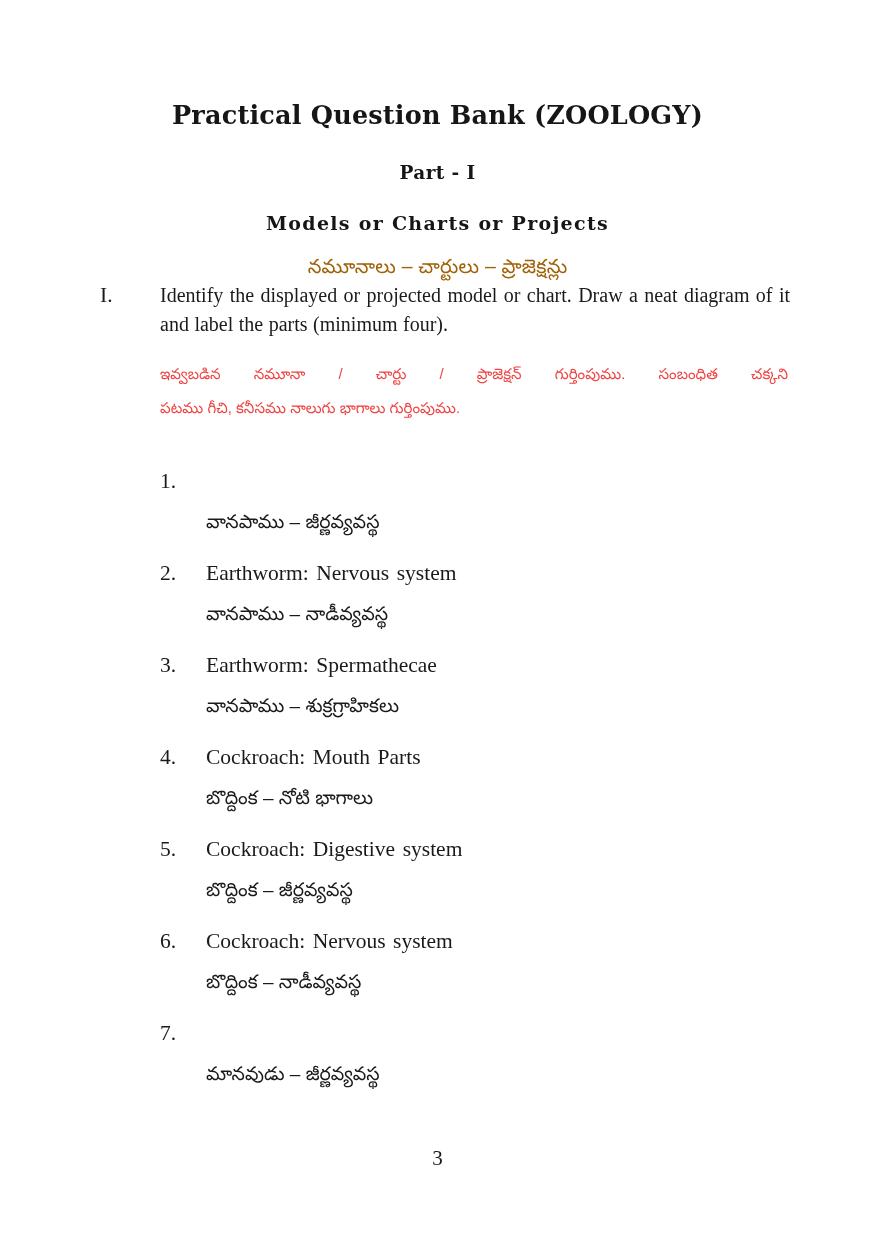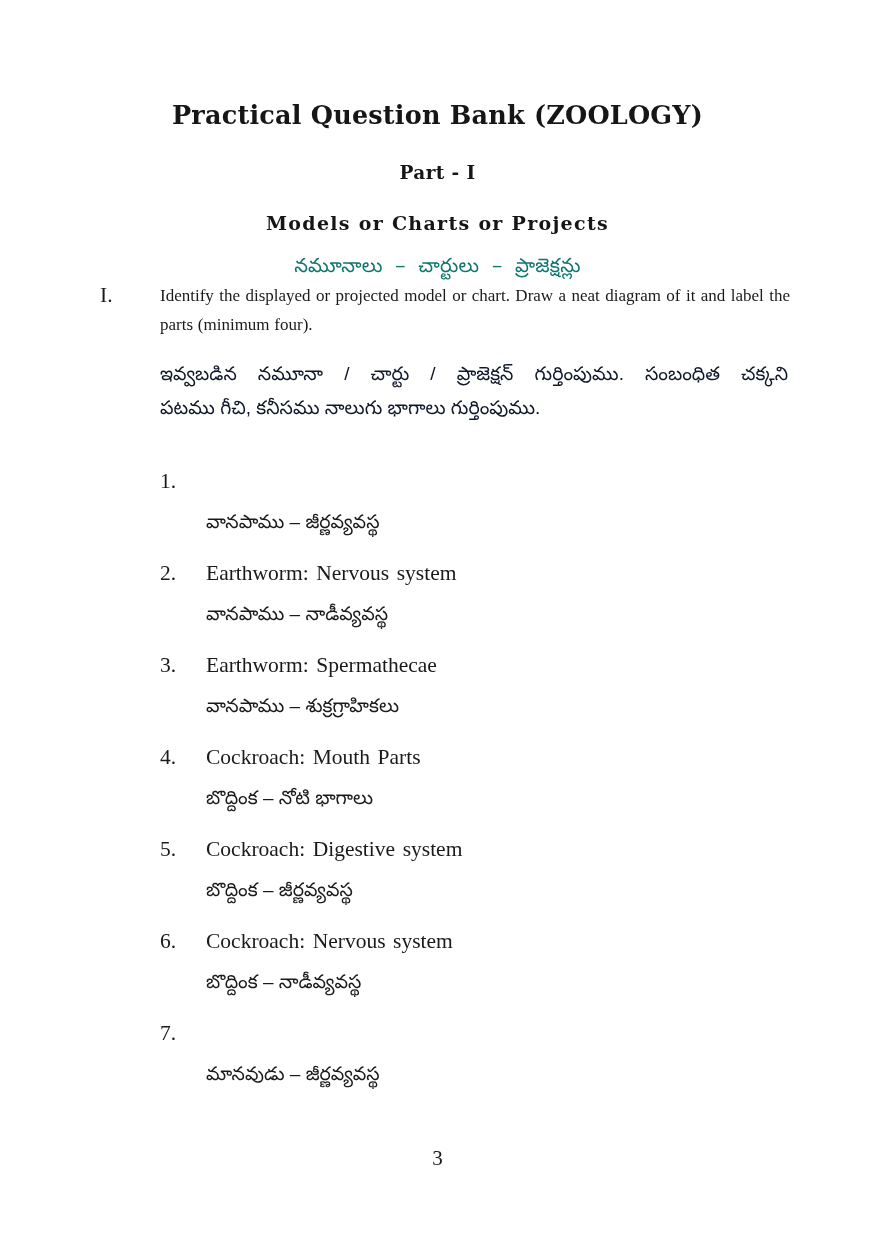--- a/index.html
+++ b/index.html
@@ -54,23 +54,23 @@
   .section-title {
     font-family: "DejaVu Serif", "Liberation Serif", serif;
     font-weight: bold;
     font-size: 19px;
     color: #161616;
     margin: 0;
     padding-top: 17px;
     letter-spacing: 1.3px;
   }
   .section-title-te {
-    font-family: Liberation Mono, monospace;
+    font-family: Liberation Sans, sans-serif;
     font-size: 19.5px;
-    color: #0f766e;
+    color: #a16207;
     margin: 0;
     padding-top: 21px;
     letter-spacing: 0.2px;
   }
 
   
   .roman-block {
     position: absolute;
     left: 100px;
     top: 277px;
@@ -82,36 +82,36 @@
   }
   .roman-marker {
     width: 60px;
     flex: 0 0 60px;
     font-size: 21.5px;
     line-height: 29px;
     color: #1a1a1a;
   }
   .roman-text {
     flex: 1 1 auto;
-    font-size: 17px;
+    font-size: 20px;
     line-height: 29px;
     text-align: justify;
     text-align-last: left;
     color: #1a1a1a;
     word-spacing: 0.5px;
   }
 
   .roman-te {
     margin-left: 60px;
     margin-top: 18px;
     width: 628px;
     font-family: "Liberation Sans", "DejaVu Sans", sans-serif;
-    font-size: 19px;
+    font-size: 15px;
     line-height: 34px;
-    color: #0f172a;
+    color: #ef4444;
     text-align: justify;
     text-align-last: left;
   }
   .roman-te .te-line { display: block; }
   .roman-te .te-line.justify {
     text-align: justify;
     text-align-last: justify;
   }
 
   

